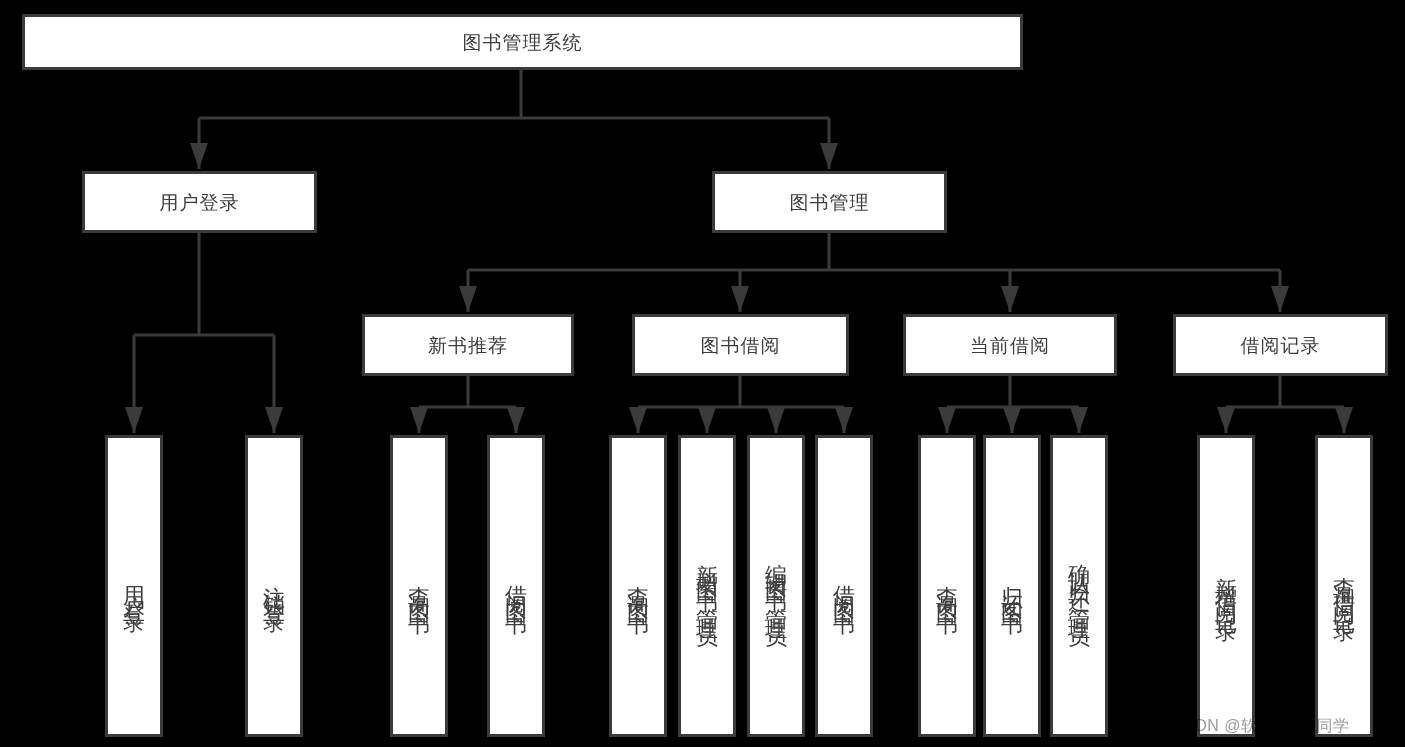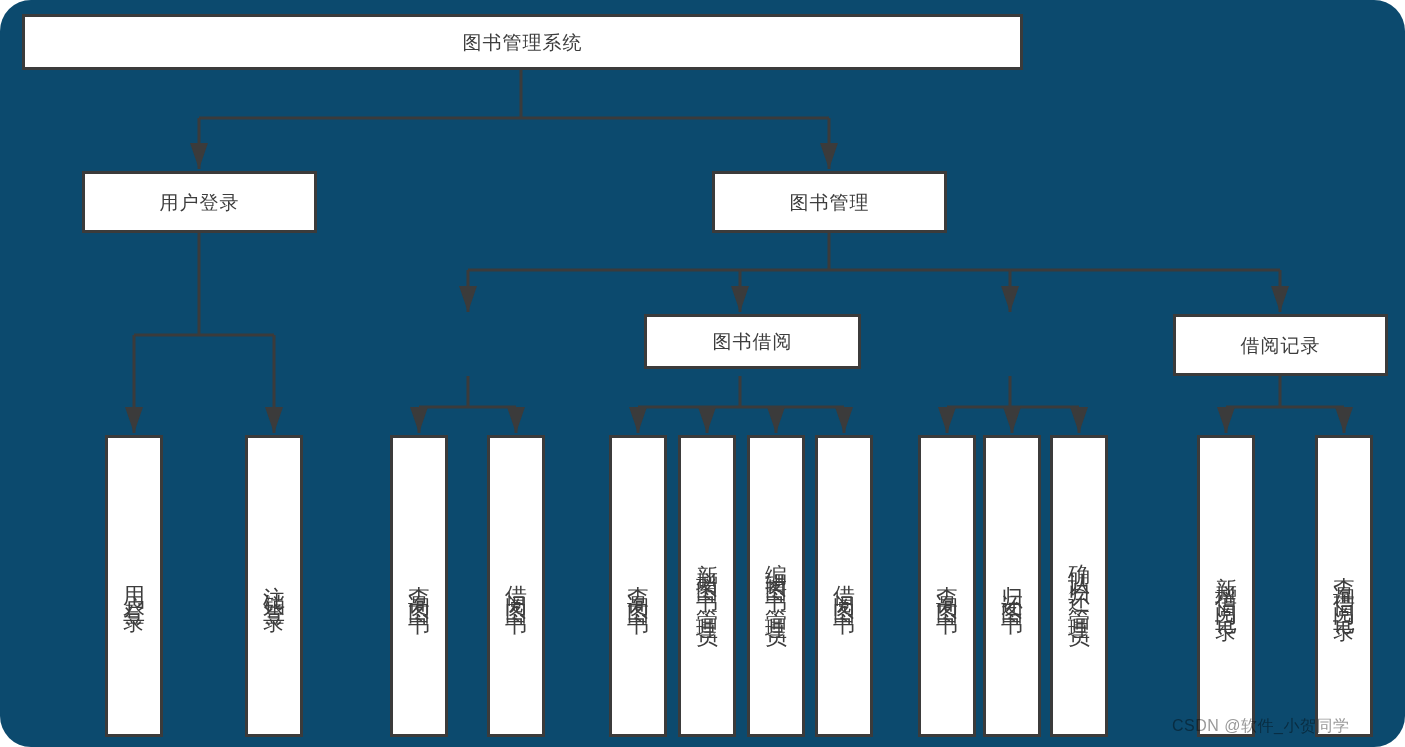--- a/index.html
+++ b/index.html
@@ -5,23 +5,22 @@
   html, body {
     margin: 0;
     padding: 0;
     background: #ffffff;
     font-family: "Liberation Sans", "DejaVu Sans", sans-serif;
   }
   #canvas {
     position: relative;
     width: 1405px;
     height: 747px;
-    background: #0c4a6e;
+    background: #000000;
     overflow: hidden;
-    border-radius: 31px;
   }
   #wires {
     position: absolute;
     left: 0; top: 0;
     z-index: 1;
   }
   .node {
     position: absolute;
     box-sizing: border-box;
     border: 3px solid #3b3b3b;
@@ -103,22 +102,28 @@
     <span class="lbl">图书管理系统</span>
   </div>
 
   <div class="node" style="left:82px; top:171px; width:235px; height:62px;">
     <span class="lbl">用户登录</span>
   </div>
   <div class="node" style="left:712px; top:171px; width:235px; height:62px;justify-content:center;">
     <span class="lbl">图书管理</span>
   </div>
 
-  <div class="node" style="left:632px; top:314px; width:217px; height:55px;margin-left:12px;">
+  <div class="node" style="left:362px; top:314px; width:212px; height:62px;">
+    <span class="lbl">新书推荐</span>
+  </div>
+  <div class="node" style="left:632px; top:314px; width:217px; height:62px;">
     <span class="lbl">图书借阅</span>
+  </div>
+  <div class="node" style="left:903px; top:314px; width:214px; height:62px;">
+    <span class="lbl">当前借阅</span>
   </div>
   <div class="node" style="left:1173px; top:314px; width:215px; height:62px;">
     <span class="lbl">借阅记录</span>
   </div>
 
   <div class="node v" style="left:105px; top:435px; width:58px; height:302px;">
     <span class="lbl">用户登录</span>
   </div>
   <div class="node v" style="left:245px; top:435px; width:58px; height:302px;">
     <span class="lbl">注销登录</span>

